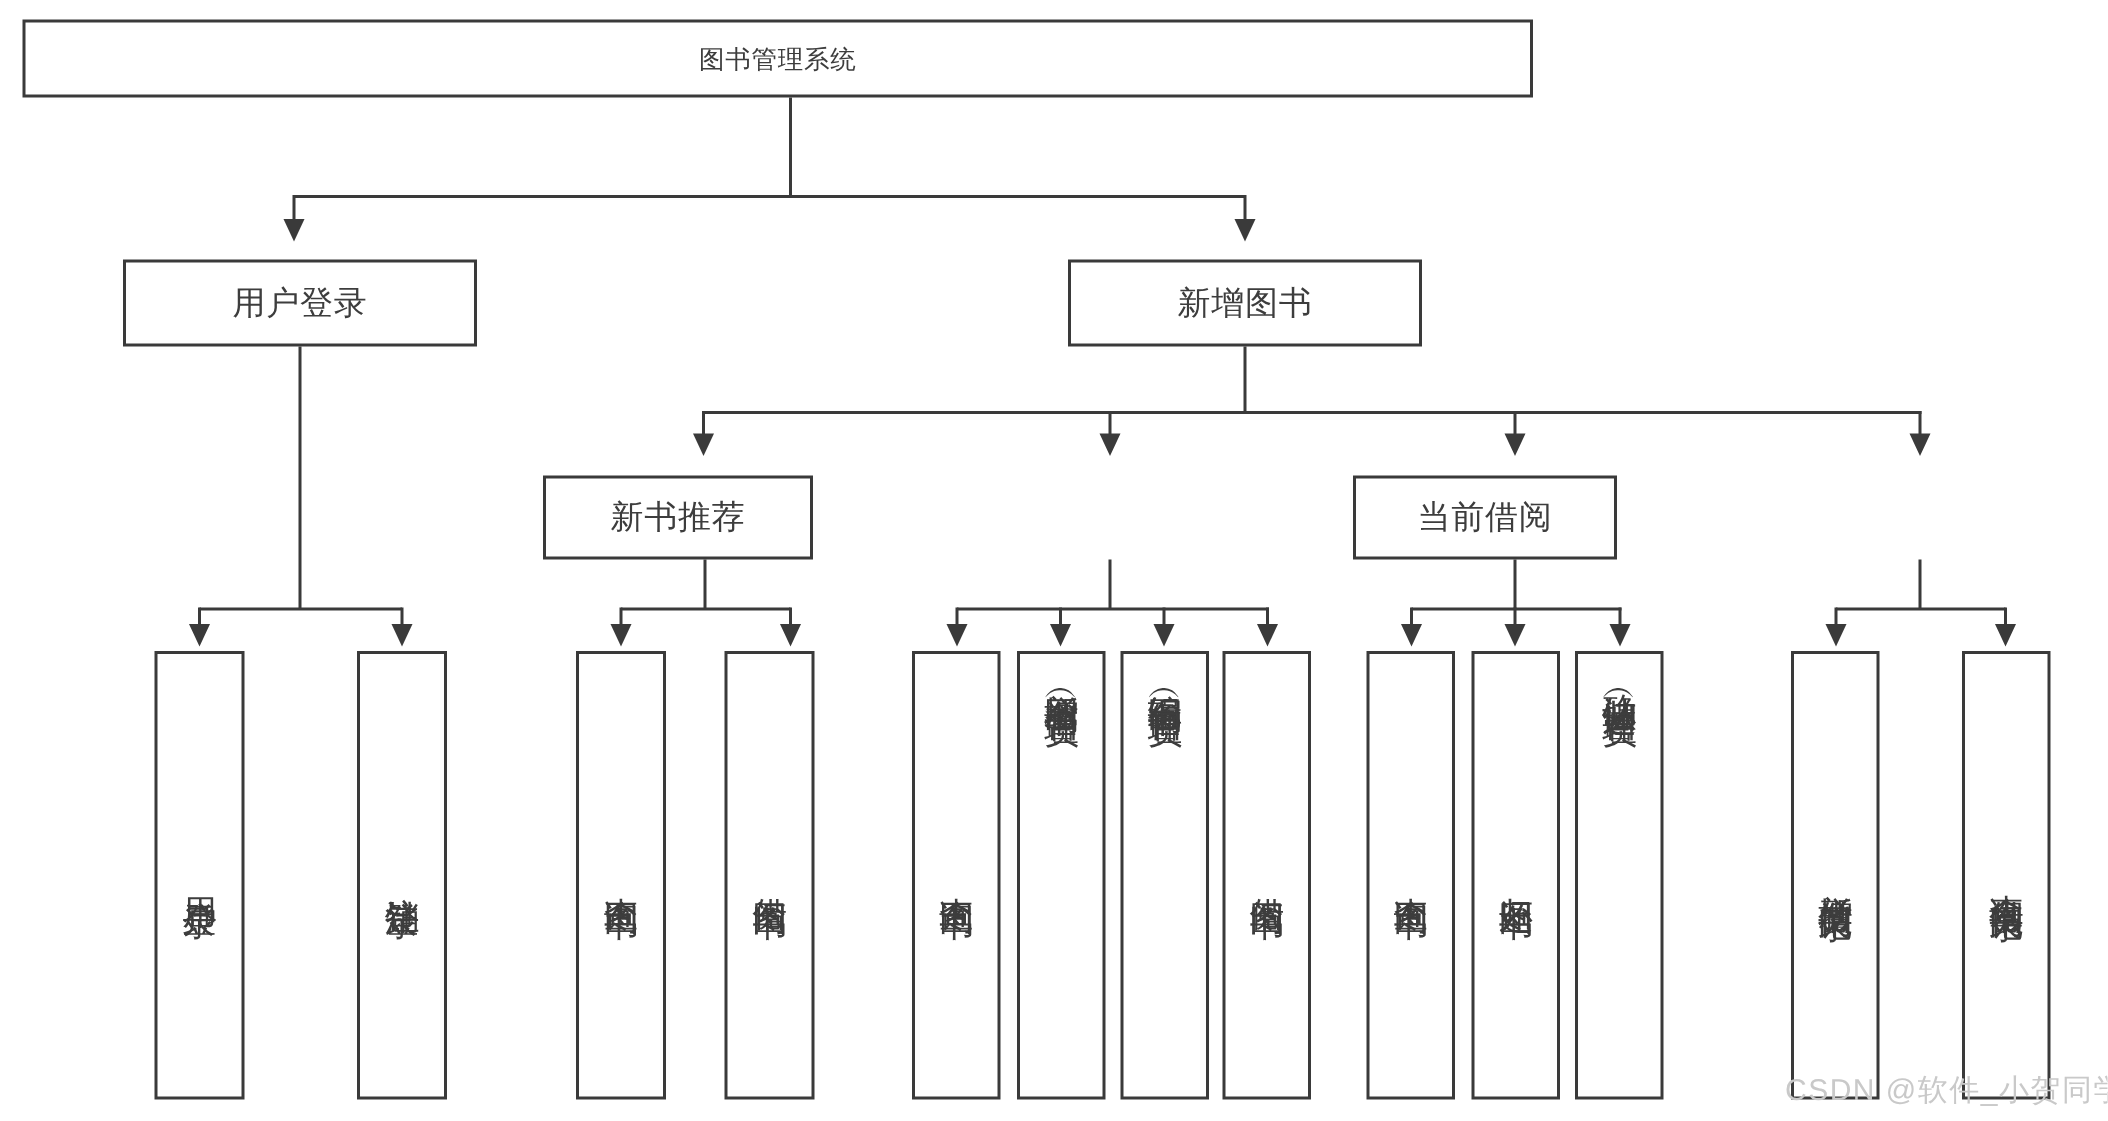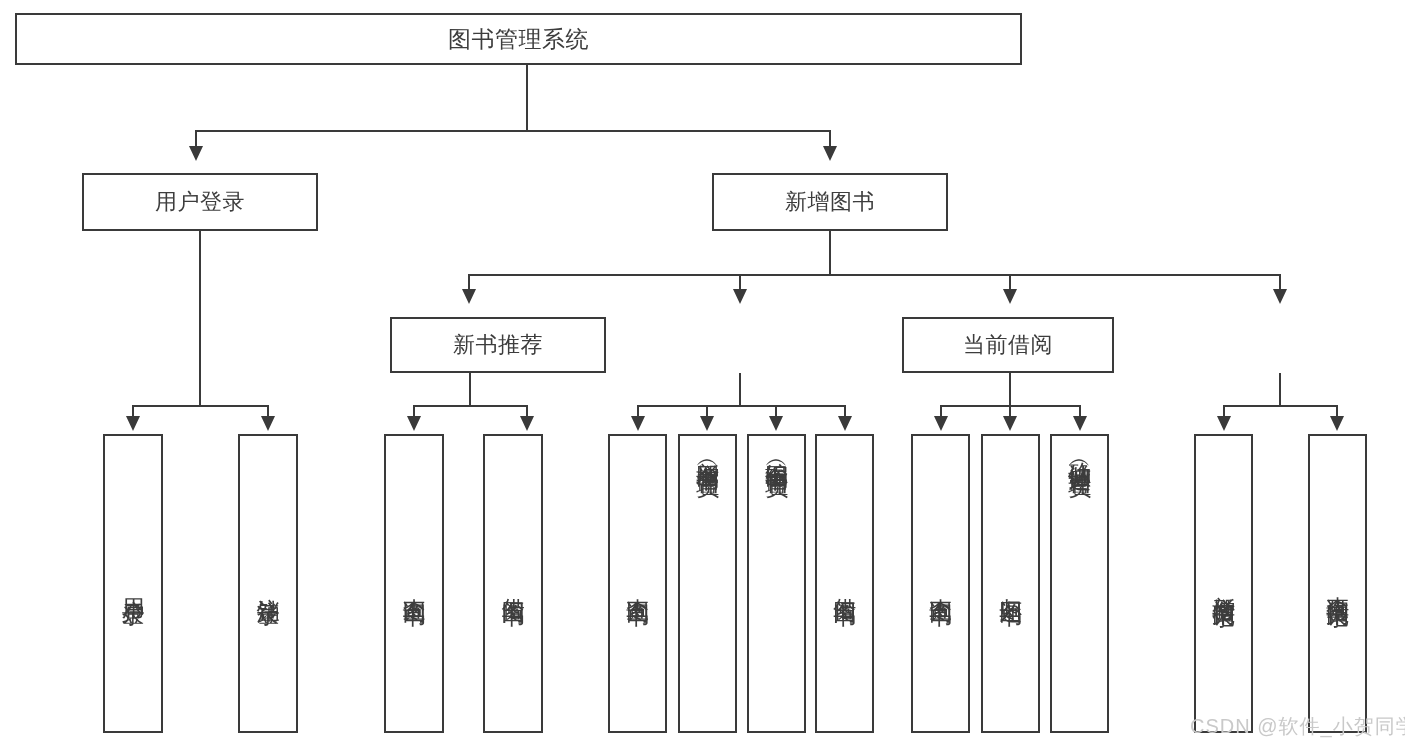--- a/index.html
+++ b/index.html
@@ -13,21 +13,21 @@
     box-sizing:border-box;
     background:#ffffff;
     border:2px solid #3a3a3a;
     display:flex;
     align-items:center;
     justify-content:center;
     color:#3d3d3d;
     letter-spacing:.5px;
   }
   .node.h{ font-size:22px; }
-  .node.title{ font-size:23px;text-align:right; }
+  .node.title{ font-size:17px;text-align:right; }
   
   .node.v{
     align-items:flex-start;
     justify-content:center;
     padding-top:8px;
     font-size:23px;
   }
   .vtext{
     writing-mode:vertical-rl;
     text-orientation:upright;
@@ -91,24 +91,24 @@
   <div class="ln hln" style="left:469px;top:274px;width:812px;height:2px;"></div>
   <div class="ln vln" style="left:468px;top:274px;width:2px;height:16px;"></div>
   <div class="arrow" style="left:462px;top:289px;"></div>
   <div class="ln vln" style="left:739px;top:274px;width:2px;height:16px;"></div>
   <div class="arrow" style="left:733px;top:289px;"></div>
   <div class="ln vln" style="left:1009px;top:274px;width:2px;height:16px;"></div>
   <div class="arrow" style="left:1003px;top:289px;"></div>
   <div class="ln vln" style="left:1279px;top:274px;width:2px;height:16px;"></div>
   <div class="arrow" style="left:1273px;top:289px;"></div>
 
-  <div class="node h" style="left:362px;top:317px;width:216px;height:56px;margin-left:28px;">
+  <div class="node h" style="left:362px;top:317px;width:180px;height:56px;">
     <span>新书推荐</span>
   </div>
-  <div class="node h" style="left:902px;top:317px;width:212px;height:56px;">
+  <div class="node h" style="left:902px;top:317px;width:176px;height:56px;">
     <span>当前借阅</span>
   </div>
 
   <div class="ln vln" style="left:469px;top:373px;width:2px;height:33px;"></div>
   <div class="ln hln" style="left:414px;top:405px;width:113px;height:2px;"></div>
   <div class="ln vln" style="left:413px;top:405px;width:2px;height:12px;"></div>
   <div class="arrow" style="left:407px;top:416px;"></div>
   <div class="ln vln" style="left:526px;top:405px;width:2px;height:12px;"></div>
   <div class="arrow" style="left:520px;top:416px;"></div>
 

